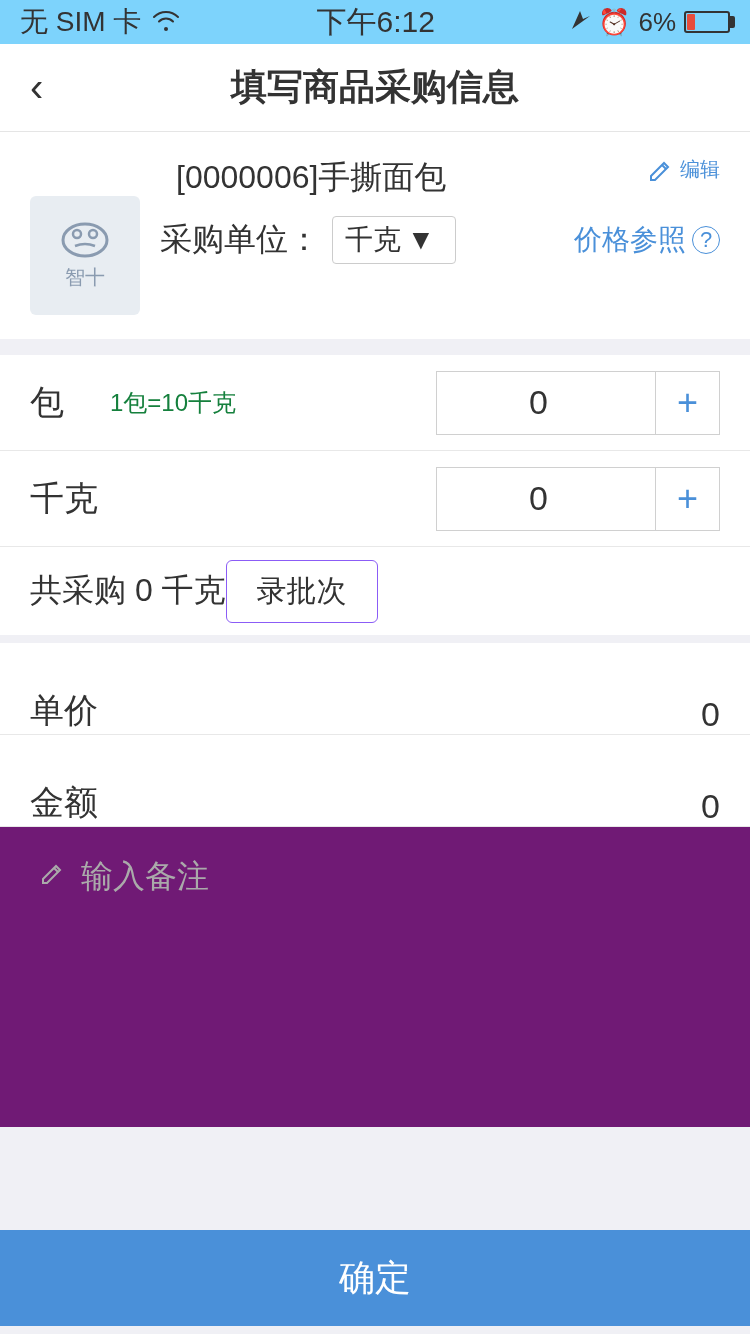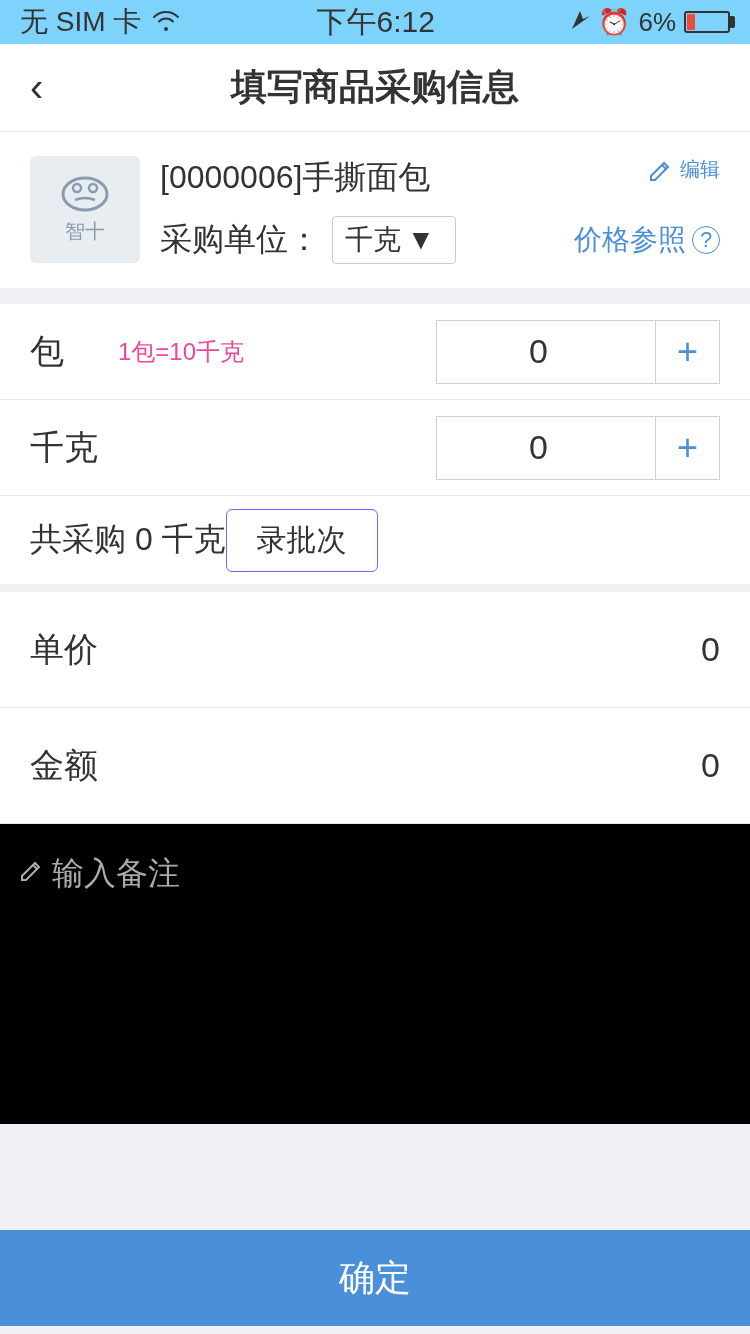--- a/index.html
+++ b/index.html
@@ -89,39 +89,40 @@
       background: #fff;
       margin-top: 0;
       padding: 24px 30px;
       display: flex;
       align-items: flex-start;
       gap: 20px;
       border-bottom: 8px solid #f0f0f5;
     }
     .product-thumb {
       width: 110px;
-      height: 107px;
+      height: 119px;
       background: #e8edf2;
       border-radius: 6px;
       display: flex;
       align-items: center;
       justify-content: center;
       flex-shrink: 0;
       flex-direction: column;
       color: #8a9bb0;
       font-size: 24px;
+      margin-top: 40px;
     }
     .product-info { flex: 1; }
     .product-header {
       display: flex;
       justify-content: space-between;
       align-items: flex-start;
       margin-bottom: 16px;
     }
-    .product-name { font-size: 32px; color: #333; font-weight: 500; }
+    .product-name { font-size: 32px; color: #333; font-weight: 500; margin-left: 16px; }
     .edit-btn {
       color: #4a90d9;
       font-size: 20px;
       display: flex;
       align-items: center;
       gap: 6px;
     }
     .product-unit-row {
       display: flex;
       align-items: center;
@@ -159,22 +160,21 @@
       height: 96px;
       border-bottom: 1px solid #e8e8e8;
     }
     .input-label {
       font-size: 34px;
       color: #333;
       min-width: 80px;
     }
     .input-sub-label {
       font-size: 24px;
-      color: #ec4899;
-      margin-left: 8px;
+      color: #15803d;
       flex: 1;
     }
     .input-field-wrap {
       display: flex;
       align-items: center;
       gap: 0;
       margin-left: auto;
     }
     .number-input {
       width: 220px;
@@ -219,36 +219,36 @@
       font-size: 30px;
       color: #333;
       background: #fff;
       cursor: pointer;
     }
 
     
     .price-section { background: #fff; }
     .price-row {
       display: flex;
-      align-items: center;
+      align-items: flex-end;
       justify-content: space-between;
       padding: 0 30px;
-      height: 116px;
+      height: 92px;
       border-bottom: 1px solid #e8e8e8;
     }
     .price-label { font-size: 34px; color: #333; }
     .price-value { font-size: 34px; color: #333; }
 
     
     .remark-section {
-      background: #000000;
-      padding: 18px;
-      display: flex;
-      align-items: center;
-      gap: 4px;
+      background: #701a75;
+      padding: 39px;
+      display: flex;
+      align-items: center;
+      gap: 12px;
       min-height: 300px;
       align-items: flex-start;
       padding-top: 28px;
     }
     .remark-icon { font-size: 30px; color: #aaa; margin-top: 2px; }
     .remark-placeholder { font-size: 32px; color: #aaa; }
 
     
     .confirm-btn {
       position: fixed;

